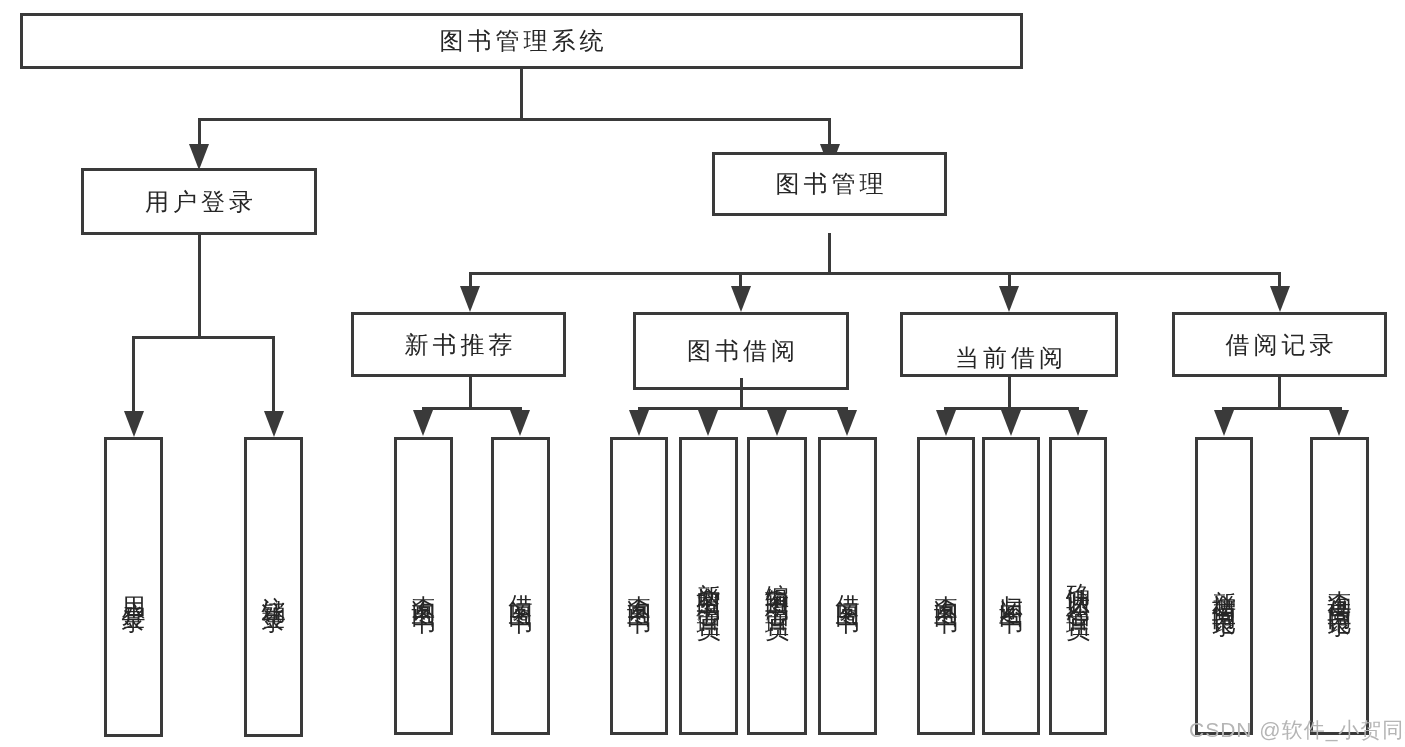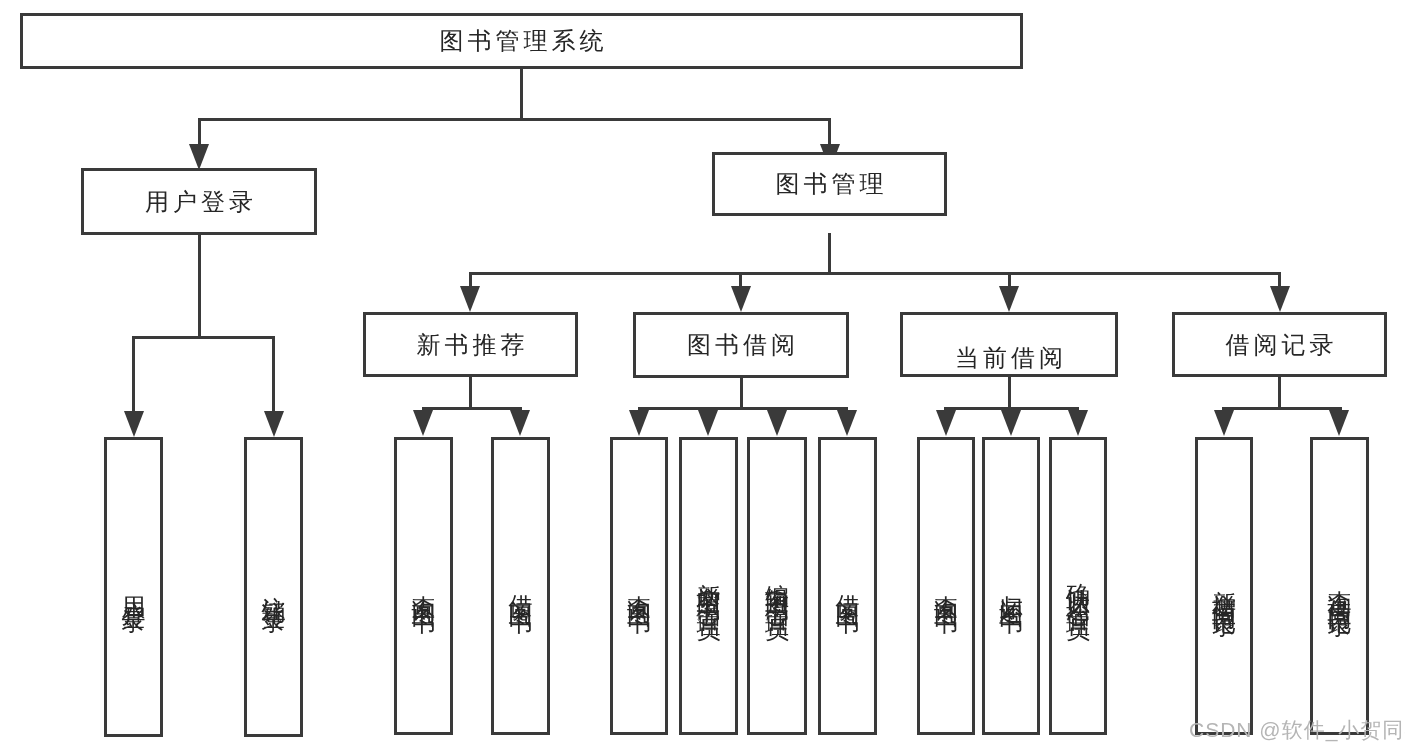--- a/index.html
+++ b/index.html
@@ -70,24 +70,24 @@
   <div class="hline" style="left:469px;top:272px;width:811px;"></div>
   <div class="vline" style="left:469px;top:272px;height:18px;"></div>
   <div class="arrow" style="left:460px;top:286px;"></div>
   <div class="vline" style="left:739px;top:272px;height:18px;"></div>
   <div class="arrow" style="left:731px;top:286px;"></div>
   <div class="vline" style="left:1008px;top:272px;height:18px;"></div>
   <div class="arrow" style="left:999px;top:286px;"></div>
   <div class="vline" style="left:1278px;top:272px;height:18px;"></div>
   <div class="arrow" style="left:1270px;top:286px;"></div>
 
-  <div class="box" style="left:363px;top:312px;width:215px;height:65px;">
+  <div class="box" style="left:351px;top:312px;width:215px;height:65px;">
     <span class="hlabel">新书推荐</span>
   </div>
-  <div class="box" style="left:633px;top:312px;width:216px;height:66px;">
+  <div class="box" style="left:633px;top:312px;width:216px;height:78px;">
     <span class="hlabel">图书借阅</span>
   </div>
   <div class="box" style="left:900px;top:312px;width:218px;height:65px;align-items:flex-end;">
     <span class="hlabel">当前借阅</span>
   </div>
   <div class="box" style="left:1172px;top:312px;width:215px;height:65px;">
     <span class="hlabel">借阅记录</span>
   </div>
 
   <div class="vline" style="left:469px;top:377px;height:30px;"></div>

